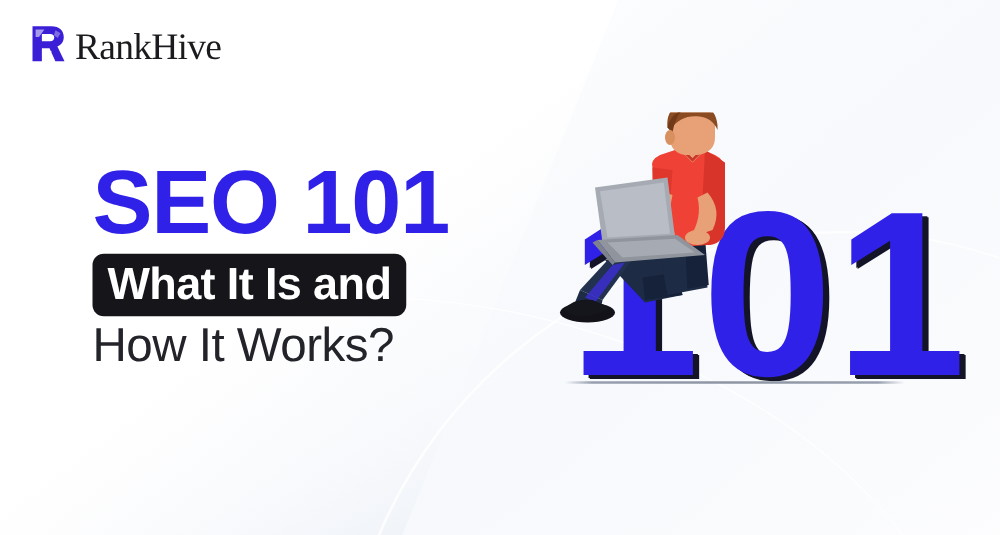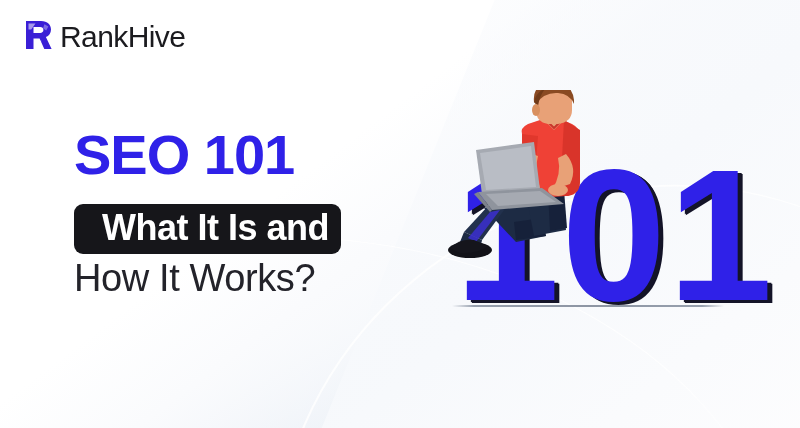--- a/index.html
+++ b/index.html
@@ -89,44 +89,44 @@
     align-items: center;
     gap: 4px;
   }
   .logo-mark { display: block; }
   .logo-text {
     font-size: 30px;
     font-weight: 500;
     letter-spacing: -0.6px;
     color: #1b1b1f;
     line-height: 1;
-    font-family: Liberation Sans, sans-serif;
+    font-family: Liberation Serif, serif;
   }
 
   
   .headline {
     position: absolute;
     left: 74px;
     top: 128px;
     width: 330px;
   }
   .line-seo {
-    font-size: 56px;
+    font-size: 72px;
     font-weight: bold;
     color: #2f21e8;
     letter-spacing: -1px;
     line-height: 0.96;
-    margin: 0 0 22px 0;
+    margin: 0 0 6px 0;
     font-family: "Liberation Sans", sans-serif;
   }
   .line-banner {
     display: inline-block;
     background: #16161a;
     border-radius: 9px;
-    padding: 6px 12px 8px 28px;
+    padding: 6px 12px 8px 12px;
     margin: 0 0 5px 0;
   }
   .line-banner-text {
     font-size: 36px;
     font-weight: bold;
     color: #ffffff;
     letter-spacing: -0.5px;
     line-height: 1;
     font-family: "Liberation Sans", sans-serif;
     display: block;

